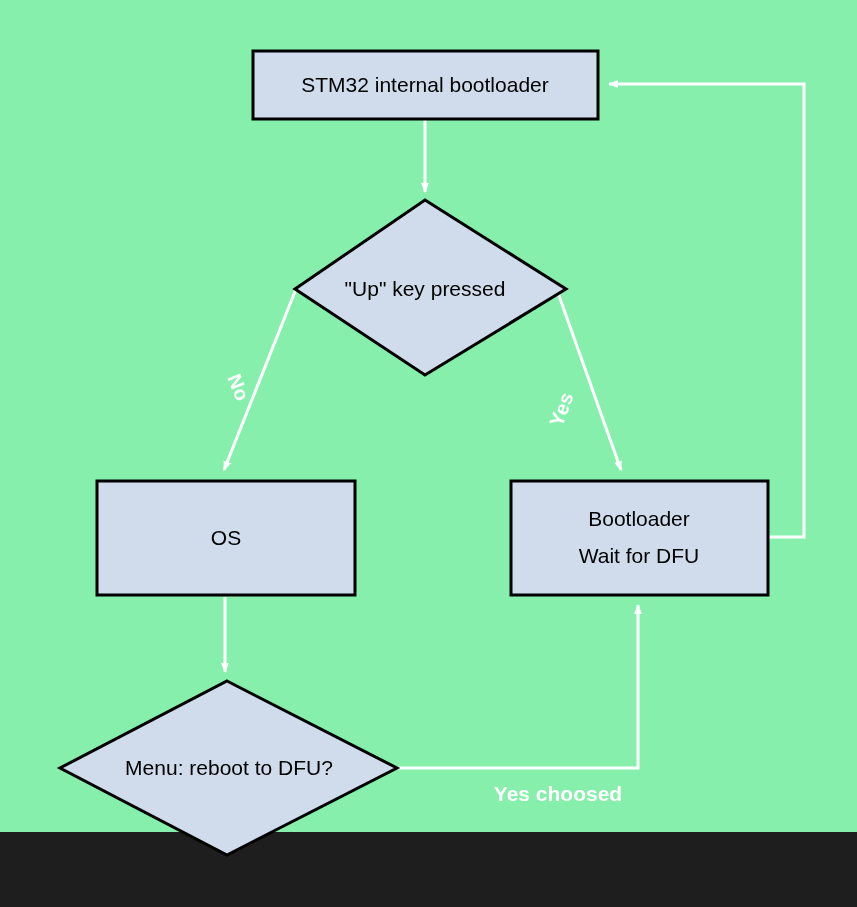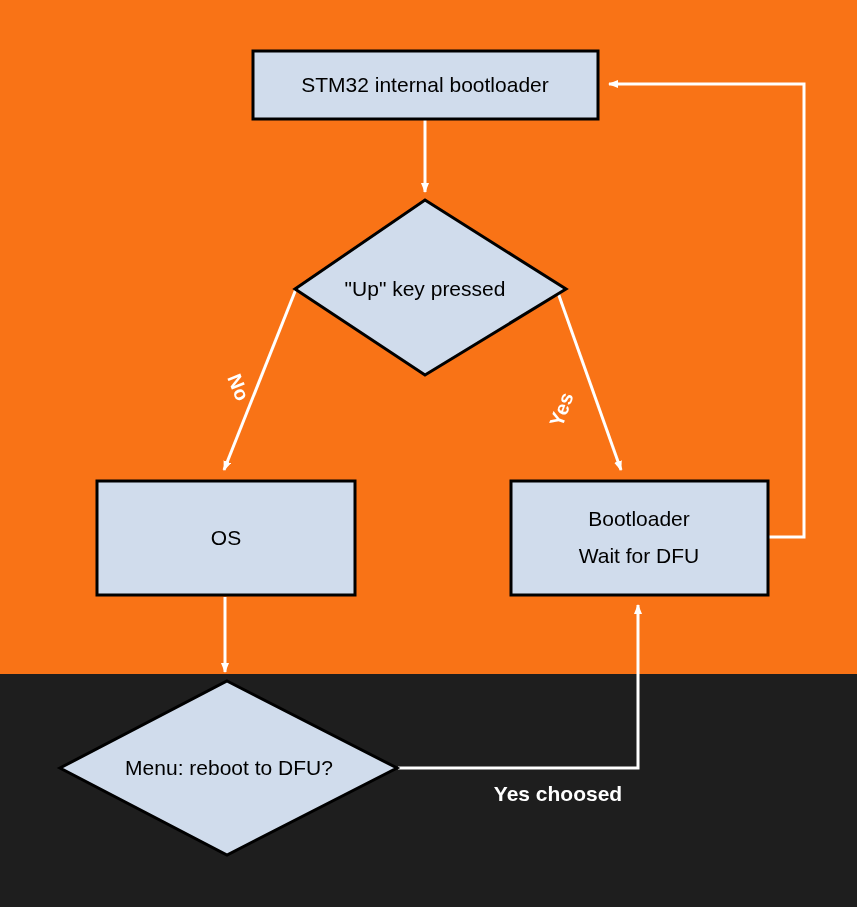--- a/index.html
+++ b/index.html
@@ -9,22 +9,22 @@
   }
   body {
     width: 857px;
     height: 907px;
     overflow: hidden;
     font-family: "Liberation Sans", sans-serif;
   }
   #canvas {
     position: relative;
     width: 857px;
-    height: 674px;
-    background: #f97316;
+    height: 832px;
+    background: #86efac;
   }
   svg#flow {
     position: absolute;
     top: 0;
     left: 0;
     width: 857px;
     height: 907px;
     display: block;
   }
   .node-fill {

